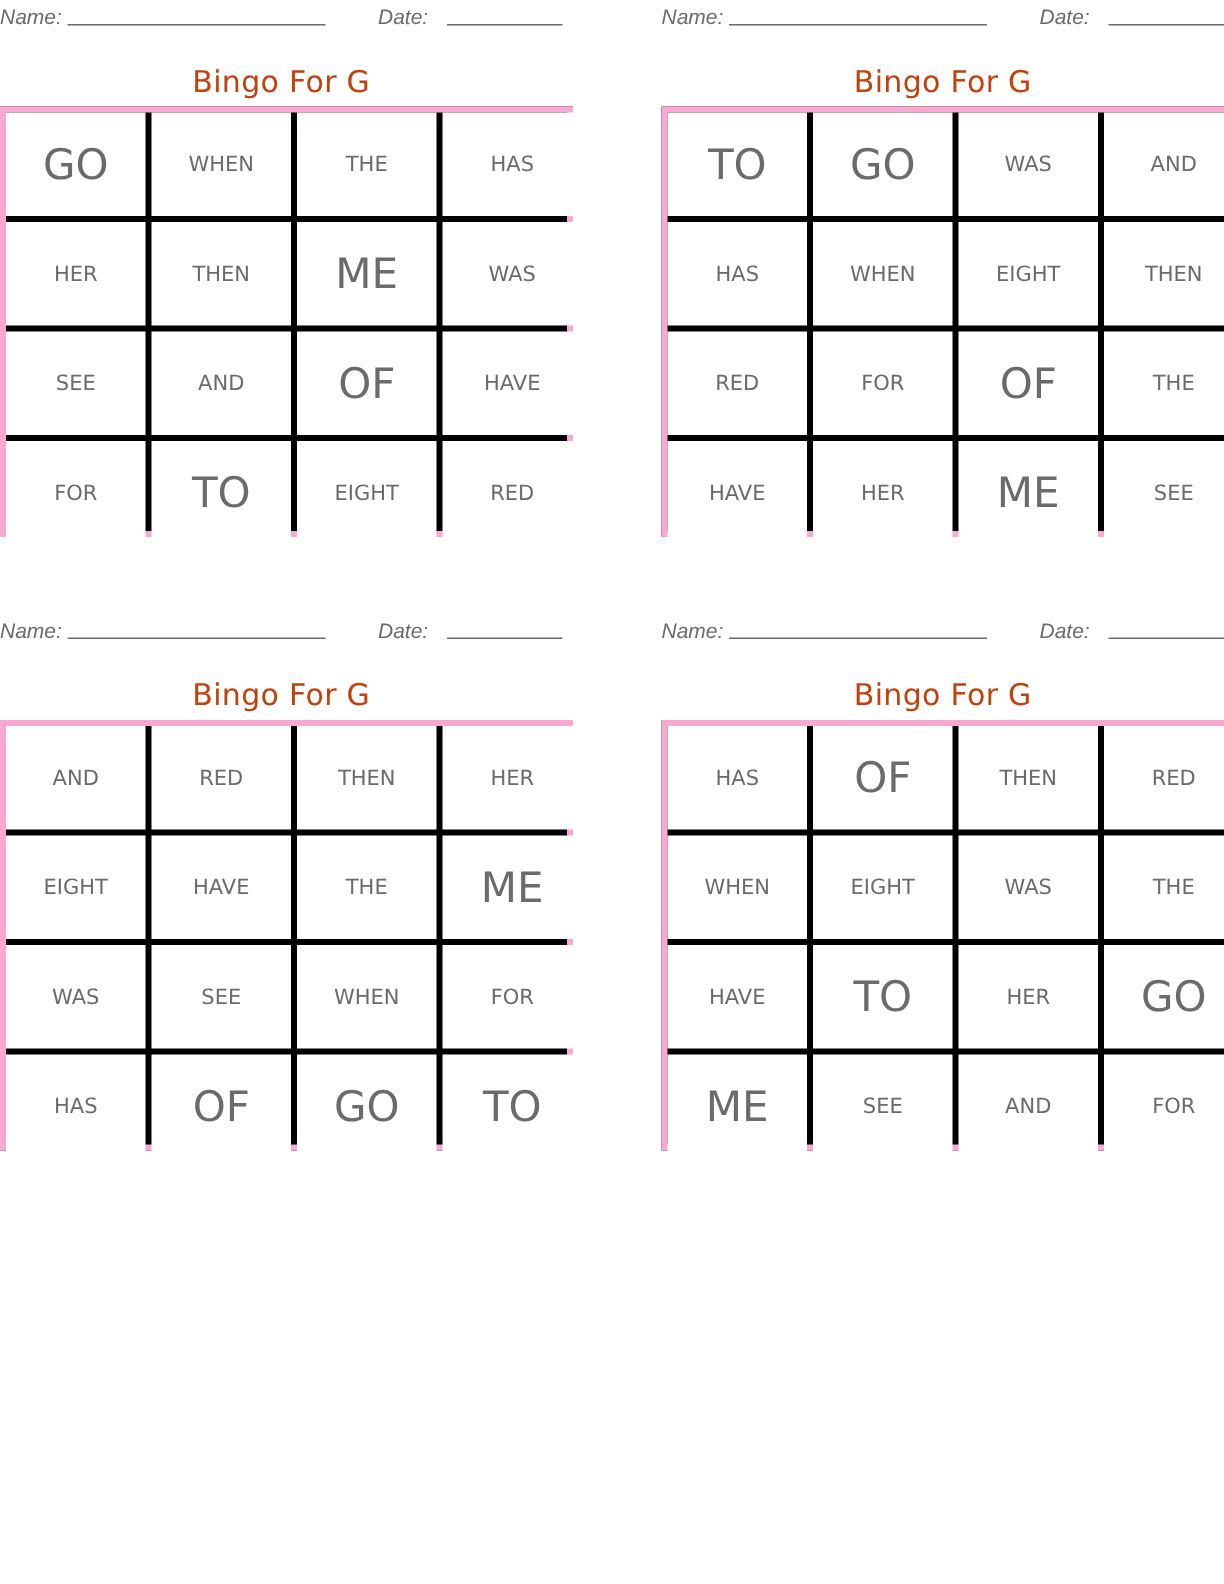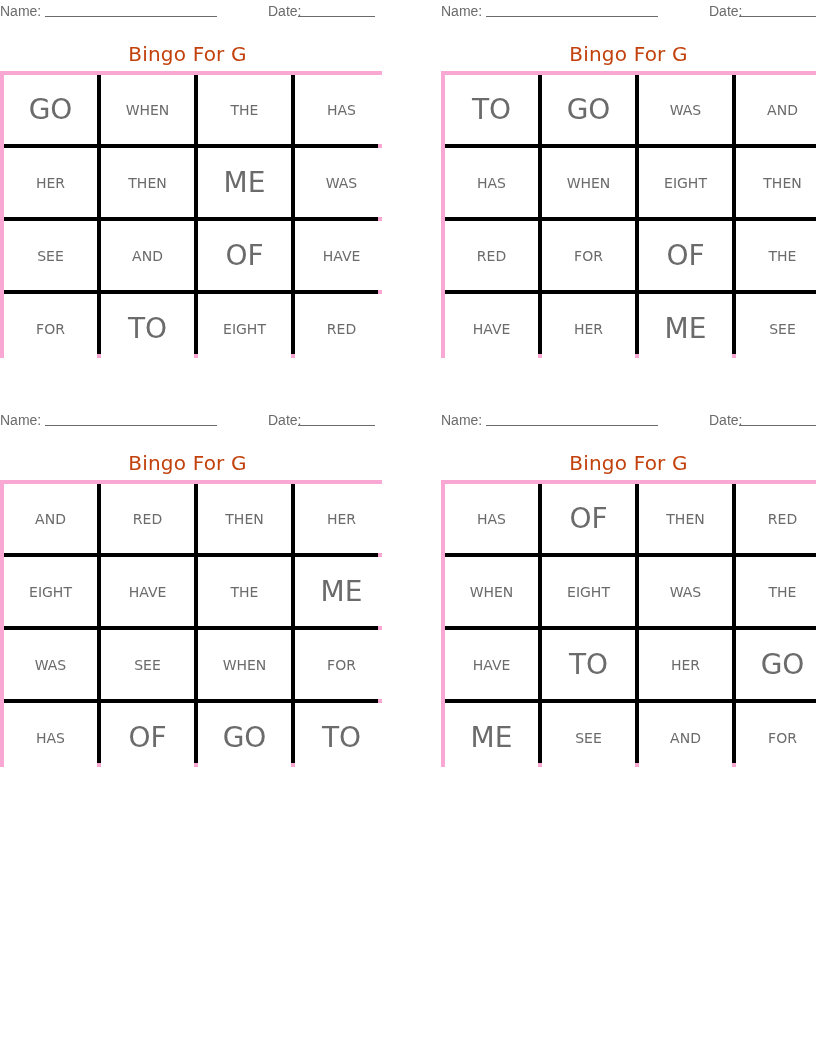--- a/index.html
+++ b/index.html
@@ -1,21 +1,21 @@
 <!DOCTYPE html>
 <html><head>
 <meta charset="utf-8">
 <style>
   html, body { margin: 0; padding: 0; background: #ffffff; }
   body { width: 816px; height: 1056px; position: relative; overflow: hidden; font-family: "DejaVu Sans", sans-serif; }
   .card { position: absolute; width: 375px; }
-  .meta { position: absolute; top: 0; left: 0; width: 375px; height: 20px; font-family: "Liberation Sans", sans-serif; font-size: 14px; color: #6b6b6b; }
+  .meta { position: absolute; top: 0; left: 0; width: 375px; height: 20px; font-family: "Liberation Sans", sans-serif; font-size: 14px; color: #6b6b6b; font-style: italic; }
   .meta .name-label { position: absolute; left: 0; top: 3px; }
   .meta .name-line { position: absolute; left: 45px; top: 16px; width: 172px; border-bottom: 1px solid #6b6b6b; }
-  .meta .date-label { position: absolute; left: 268px; top: 3px; }
+  .meta .date-label { position: absolute; left: 252px; top: 3px; }
   .meta .date-line { position: absolute; left: 298px; top: 16px; width: 77px; border-bottom: 1px solid #6b6b6b; }
   .title { position: absolute; top: 42px; left: 0; width: 375px; text-align: center; font-family: "DejaVu Sans", sans-serif; font-size: 20px; color: #c2410c; letter-spacing: 0.2px; }
   .grid { position: absolute; top: 71px; left: 0; width: 374px; height: 279px; border: 4px solid #f9a8d4; box-sizing: content-box; display: grid; grid-template-columns: 93px 93px 93px 93px; grid-template-rows: 69px 69px 69px 69px; gap: 4px; background: #000; }
   .cell { background: #fff; display: flex; align-items: center; justify-content: center; color: #6b6b6b; font-family: "DejaVu Sans", sans-serif; font-size: 14px; }
   .cell.big { font-size: 28px; }
 </style>
 </head>
 <body>
 
 <div id="cards">

